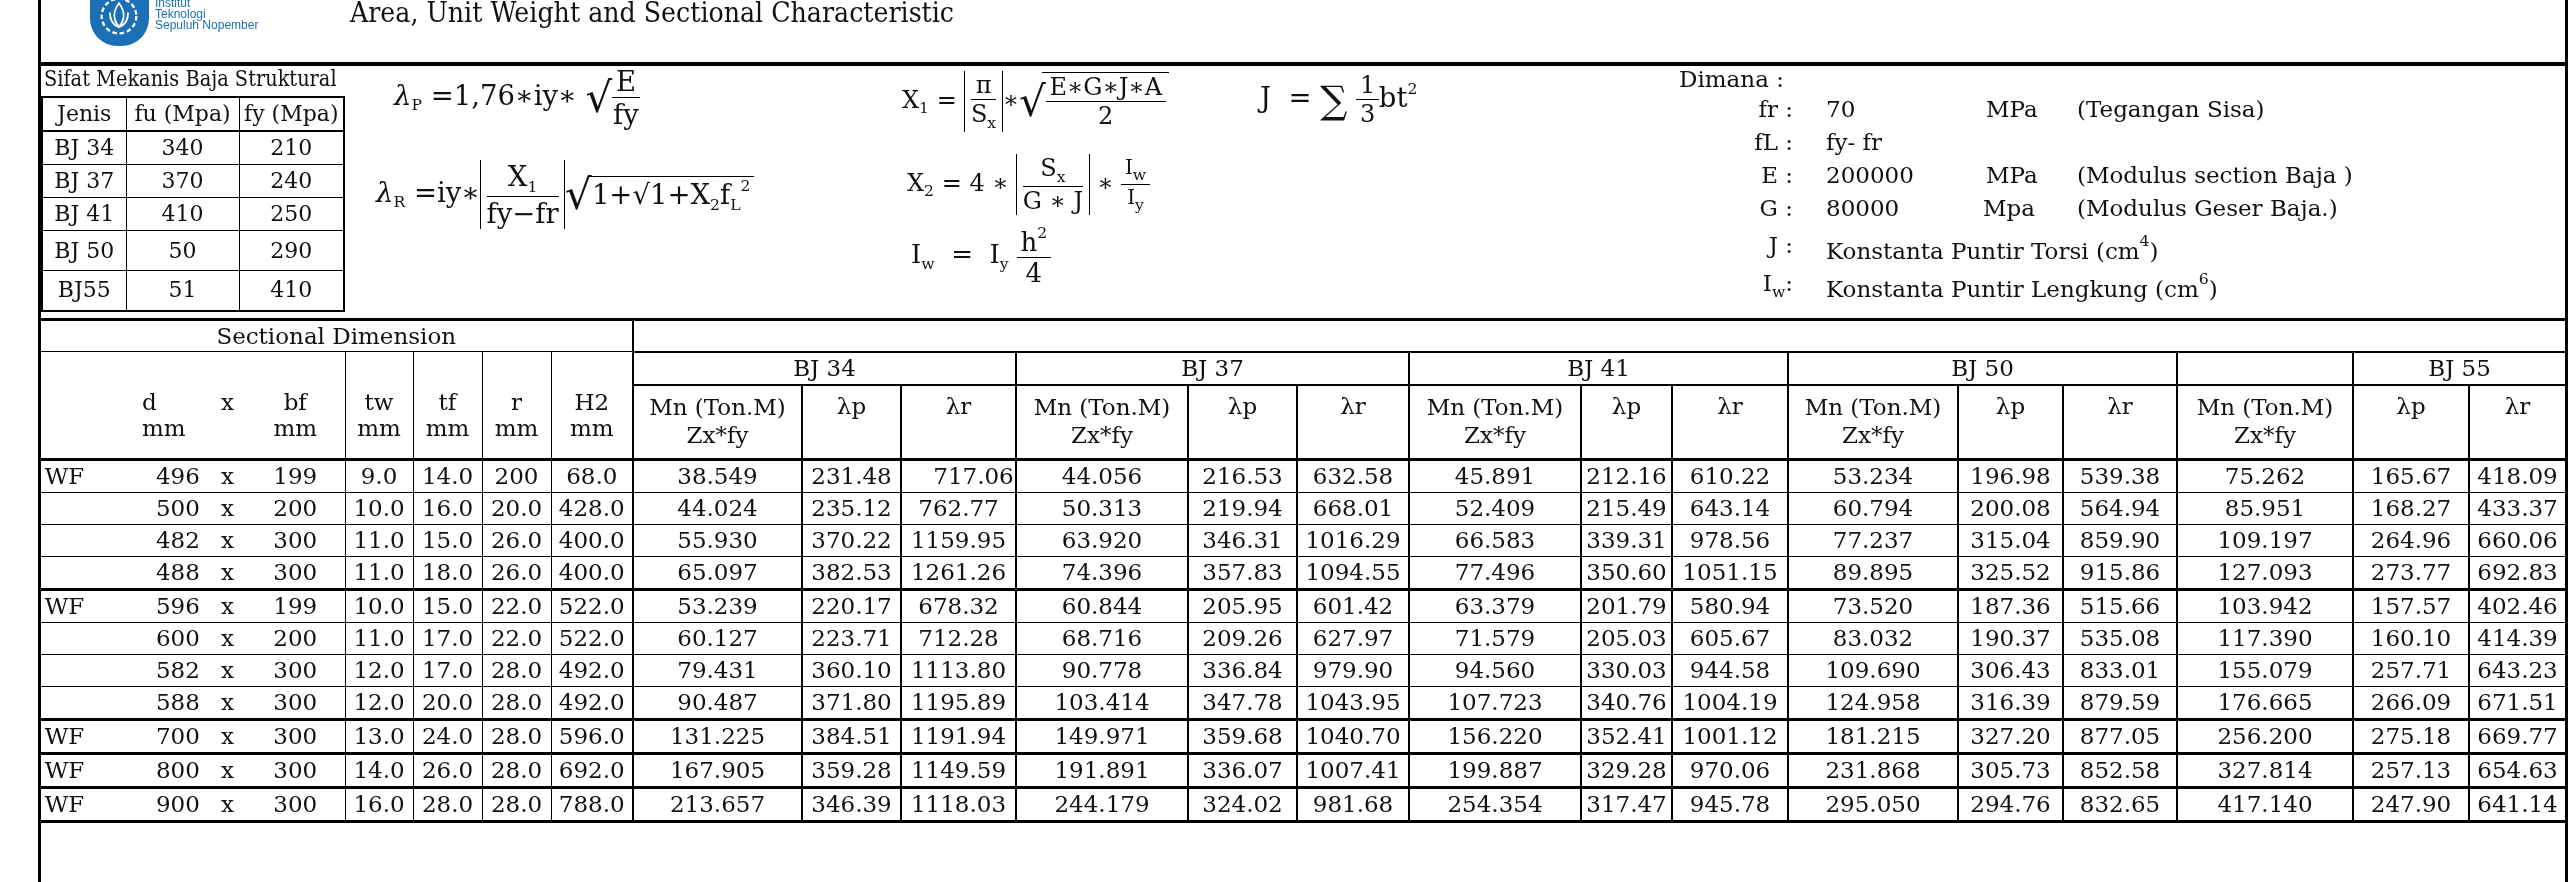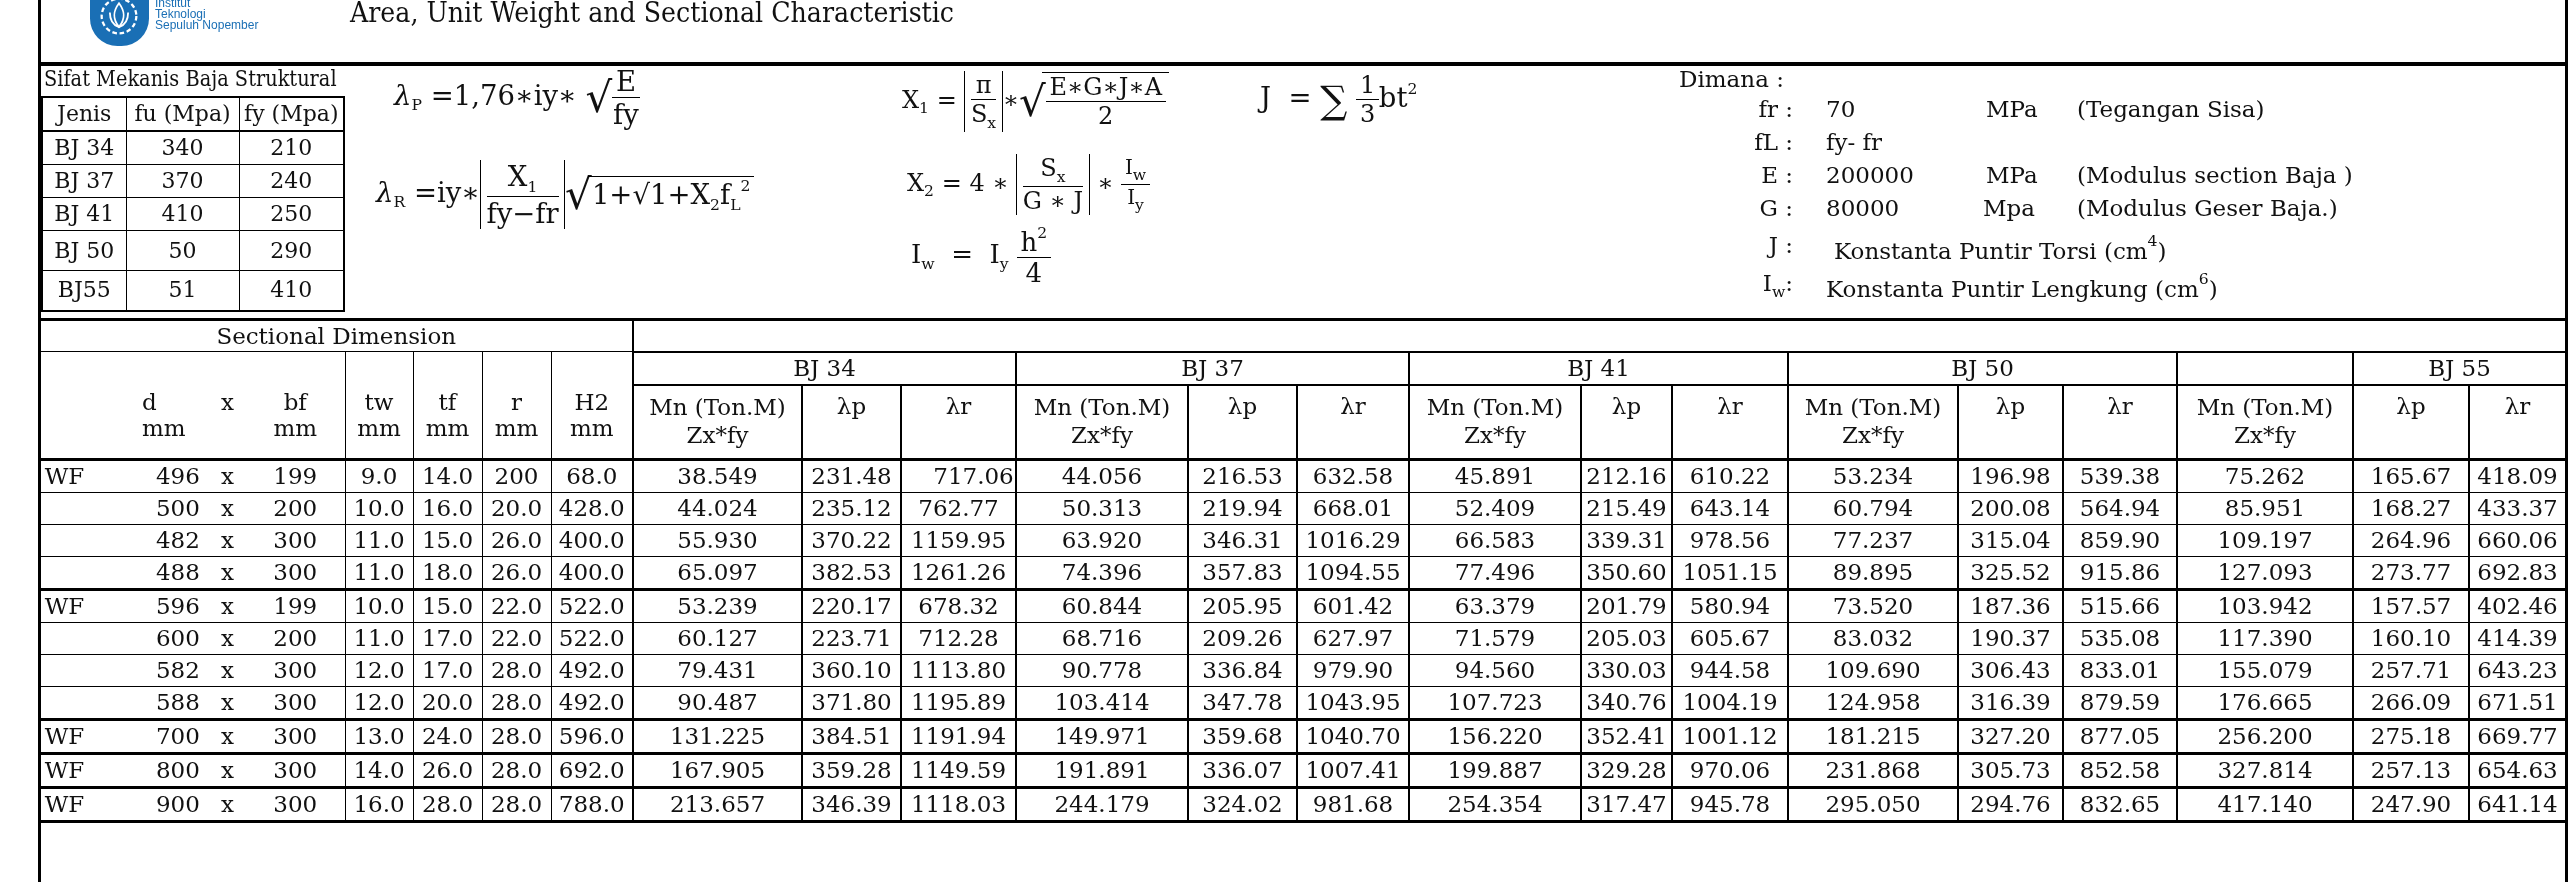--- a/index.html
+++ b/index.html
@@ -171,21 +171,21 @@
     <span class="abs" style="left:398px">(Modulus section Baja )</span>
   </div>
   <div class="abs leg" style="top:99px;left:0;width:824px;">
     <span class="abs" style="right:710px">G :</span>
     <span class="abs" style="left:147px">80000</span>
     <span class="abs" style="left:304px">Mpa</span>
     <span class="abs" style="left:398px">(Modulus Geser Baja.)</span>
   </div>
   <div class="abs leg" style="top:136px;left:0;width:824px;">
     <span class="abs" style="right:710px">J :</span>
-    <span class="abs" style="left:155px"><span>Konstanta Puntir Torsi (cm</span><span class="sup">4</span><span>)</span></span>
+    <span class="abs" style="left:147px"><span>Konstanta Puntir Torsi (cm</span><span class="sup">4</span><span>)</span></span>
   </div>
   <div class="abs leg" style="top:174px;left:0;width:824px;">
     <span class="abs" style="right:710px"><span>I</span><span class="sub">w</span><span>:</span></span>
     <span class="abs" style="left:147px"><span>Konstanta Puntir Lengkung (cm</span><span class="sup">6</span><span>)</span></span>
   </div>
 </div>
 
 <table class="main" id="main-table">
   <colgroup>
     <col style="width:82px">

